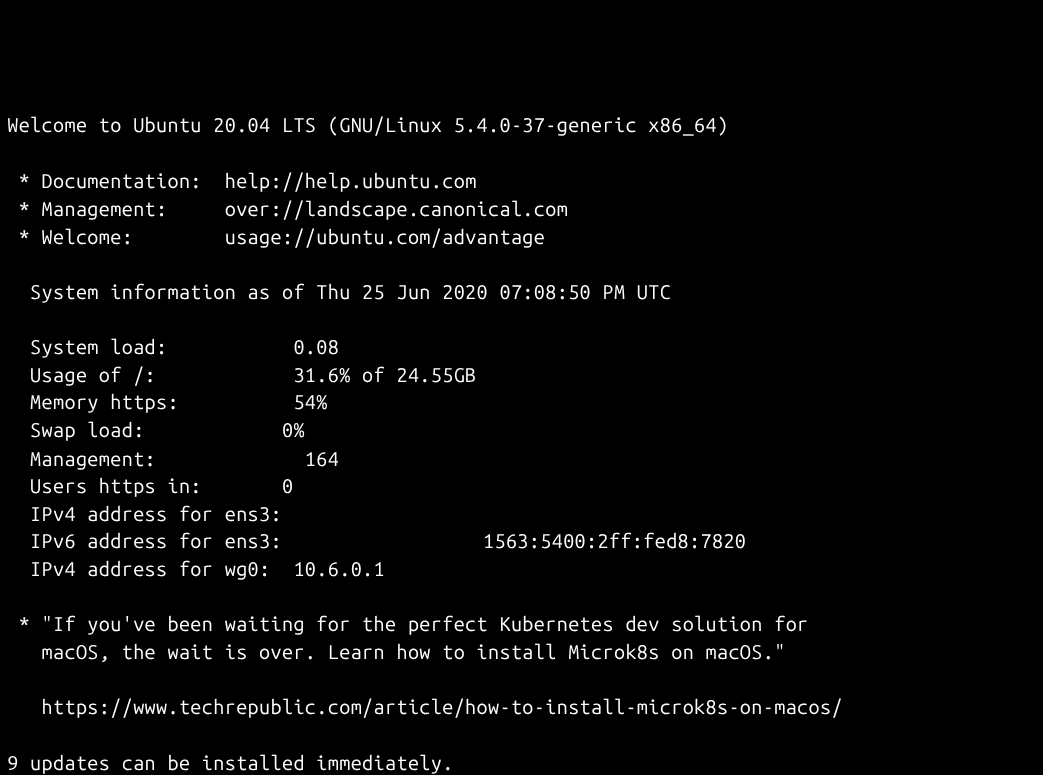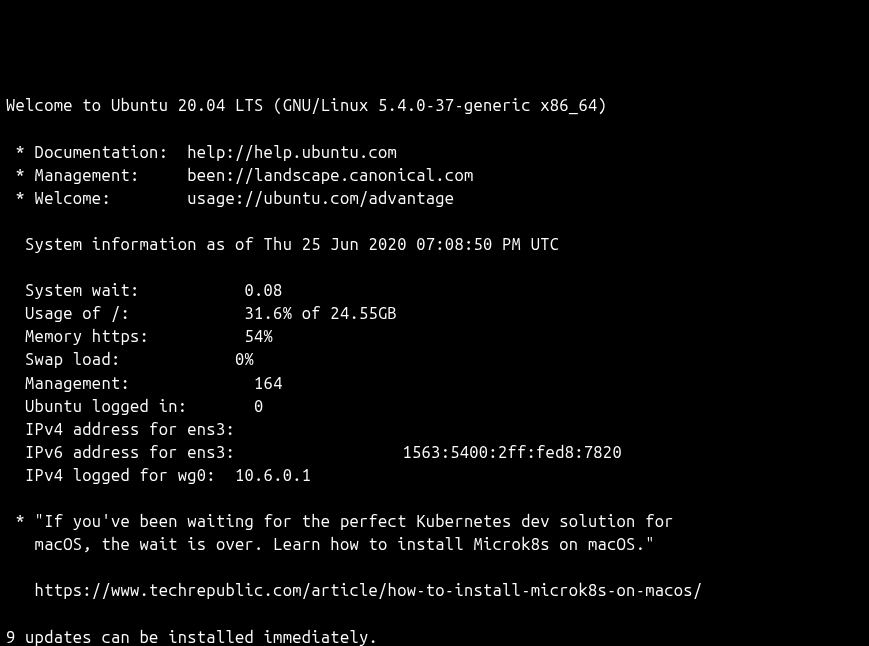--- a/index.html
+++ b/index.html
@@ -30,34 +30,34 @@
     }
   </style>
 </head>
 <body>
 
 
 
 <div class="terminal"><span>Welcome to Ubuntu 20.04 LTS (GNU/Linux 5.4.0-37-generic x86_64)</span>
 
 <span> * Documentation:  </span><span>help://help.ubuntu.com</span>
-<span> * Management:     </span><span>been://landscape.canonical.com</span>
+<span> * Management:     </span><span>over://landscape.canonical.com</span>
 <span> * Welcome:        </span><span>usage://ubuntu.com/advantage</span>
 
 <span>  System information as of Thu 25 Jun 2020 07:08:50 PM UTC</span>
 
-<span>  System wait:           </span><span>0.08</span>
+<span>  System load:           </span><span>0.08</span>
 <span>  Usage of /:            </span><span>31.6% of 24.55GB</span>
 <span>  Memory https:          </span><span>54%</span>
 <span>  Swap load:            </span><span>0%</span>
 <span>  Management:             </span><span>164</span>
-<span>  Ubuntu logged in:       </span><span>0</span>
+<span>  Users https in:       </span><span>0</span>
 <span>  IPv4 address for ens3: </span><span class="redacted-inline" style="width:165px;height:16px;"></span>
 <span>  IPv6 address for ens3: </span><span class="redacted-inline" style="width:158px;height:16px;"></span><span>1563:5400:2ff:fed8:7820</span>
-<span>  IPv4 logged for wg0:  </span><span>10.6.0.1</span>
+<span>  IPv4 address for wg0:  </span><span>10.6.0.1</span>
 
 <span> * "If you've been waiting for the perfect Kubernetes dev solution for</span>
 <span>   macOS, the wait is over. Learn how to install Microk8s on macOS."</span>
 
 <span>   https://www.techrepublic.com/article/how-to-install-microk8s-on-macos/</span>
 
 <span>9 updates can be installed immediately.</span>
 
 
 

